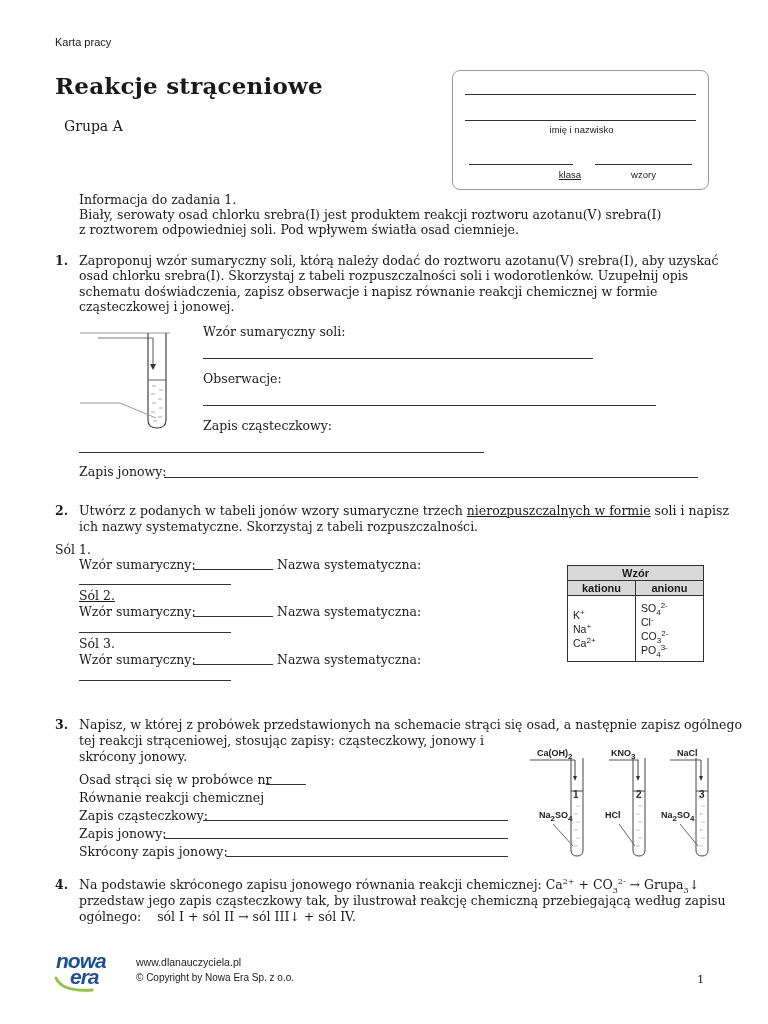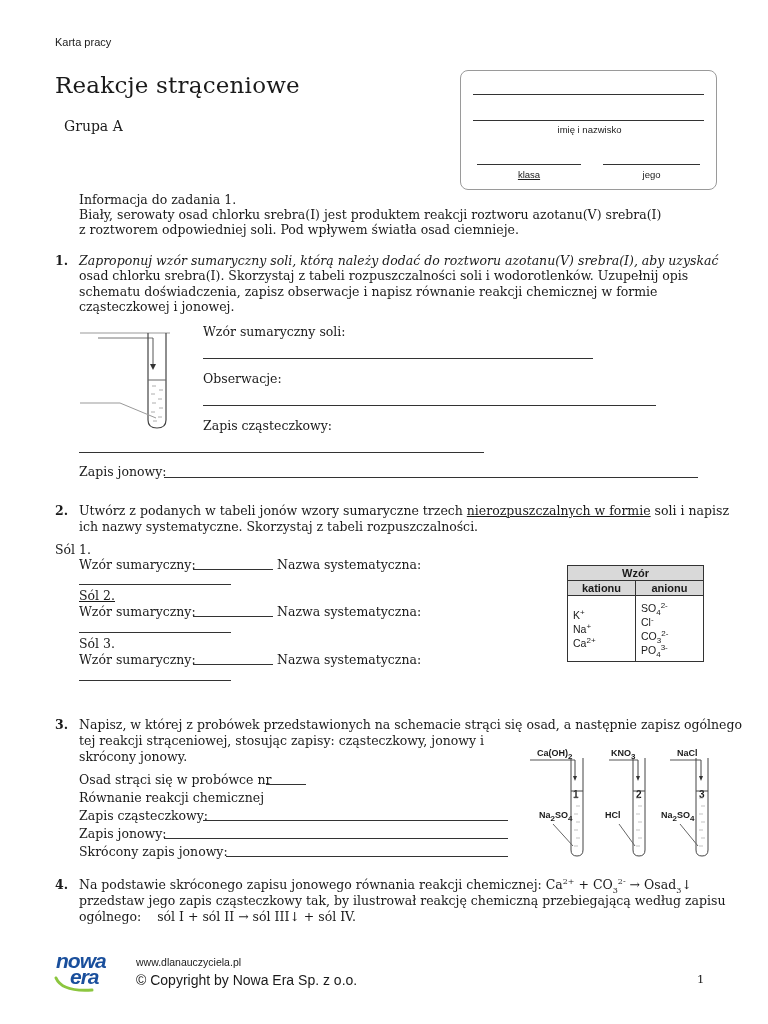--- a/index.html
+++ b/index.html
@@ -9,59 +9,59 @@
   .sans { font-family: "Liberation Sans", sans-serif; }
   .serif { font-family: "DejaVu Serif", serif; }
   .t13 { font-size: 12.5px; line-height: 16px; }
   .hline { position: absolute; border-bottom: 1px solid #333; height: 0; }
   .num { font-weight: bold; position: absolute; left: 55px; font-size: 12.5px; }
   sup, sub { font-size: 8px; line-height: 0; }
   .u { text-decoration: underline; }
 
   
   .kp { left: 55px; top: 36px; font-size: 11px; }
-  .title { left: 55px; top: 72px; font-size: 23px; font-weight: normal; letter-spacing: 0.2px; }
+  .title { left: 55px; top: 72px; font-size: 23px; font-weight: bold; letter-spacing: 0.2px; }
   .group { left: 64px; top: 118px; font-size: 14px; }
 
-  .namebox { left: 452px; top: 70px; width: 257px; height: 120px; border: 1px solid #9a9a9a; border-radius: 8px; margin-left: 8px; }
+  .namebox { left: 452px; top: 70px; width: 257px; height: 120px; border: 1px solid #9a9a9a; border-radius: 8px; }
   .namebox .small { font-size: 9.5px; position: absolute; }
 
   
   table.ions { position: absolute; left: 567px; top: 565px; width: 137px; border-collapse: collapse; font-family: "Liberation Sans", sans-serif; font-size: 10.5px; }
   table.ions td, table.ions th { border: 1px solid #333; }
   table.ions th { background: #d9d9d9; font-weight: bold; height: 15px; padding: 0; text-align: center; font-size: 11px; }
   table.ions td { vertical-align: middle; padding: 3px 5px; line-height: 14px; height: 66px; }
 
   .footer-url { left: 136px; top: 956px; font-size: 10.5px; }
-  .footer-copy { left: 136px; top: 972px; font-size: 14px; }
+  .footer-copy { left: 136px; top: 972px; font-size: 10px; }
   .pagenum { left: 697px; top: 972px; font-size: 11.5px; }
 </style>
 </head>
 <body>
 
 <div class="abs sans kp">Karta pracy</div>
 <div class="abs serif title">Reakcje strąceniowe</div>
 <div class="abs serif group">Grupa A</div>
 
 <div class="abs namebox sans">
   <div class="hline" style="left:12px; width:231px; top:23px;"></div>
   <div class="hline" style="left:12px; width:231px; top:49px;"></div>
   <div class="small" style="left:0; width:257px; text-align:center; top:53px;">imię i nazwisko</div>
   <div class="hline" style="left:16px; width:104px; top:93px;"></div>
   <div class="hline" style="left:142px; width:97px; top:93px;"></div>
-  <div class="small" style="left:16px; width:104px; text-align:center; top:98px;text-decoration:underline;">klasa</div>
-  <div class="small" style="left:142px; width:97px; text-align:center; top:98px;">jego</div>
+  <div class="small" style="left:24px; width:104px; text-align:right; top:98px;text-decoration:underline;">klasa</div>
+  <div class="small" style="left:142px; width:97px; text-align:center; top:98px;">wzory</div>
 </div>
 
 <div class="abs t13" style="left:79px; top:192px;">Informacja do zadania 1.</div>
 <div class="abs t13" style="left:79px; top:207px;">Biały, serowaty osad chlorku srebra(I) jest produktem reakcji roztworu azotanu(V) srebra(I)</div>
 <div class="abs t13" style="left:79px; top:222px;">z roztworem odpowiedniej soli. Pod wpływem światła osad ciemnieje.</div>
 
 <div class="num t13" style="top:253px;">1.</div>
-<div class="abs t13" style="left:79px; top:253px;font-style:italic;">Zaproponuj wzór sumaryczny soli, którą należy dodać do roztworu azotanu(V) srebra(I), aby uzyskać</div>
+<div class="abs t13" style="left:79px; top:253px;">Zaproponuj wzór sumaryczny soli, którą należy dodać do roztworu azotanu(V) srebra(I), aby uzyskać</div>
 <div class="abs t13" style="left:79px; top:268px;">osad chlorku srebra(I). Skorzystaj z tabeli rozpuszczalności soli i wodorotlenków. Uzupełnij opis</div>
 <div class="abs t13" style="left:79px; top:284px;">schematu doświadczenia, zapisz obserwacje i napisz równanie reakcji chemicznej w formie</div>
 <div class="abs t13" style="left:79px; top:299px;">cząsteczkowej i jonowej.</div>
 
 <svg class="abs" style="left:78px; top:328px;" width="105" height="105">
   <line x1="2" y1="5" x2="92" y2="5" stroke="#999" stroke-width="1"></line>
   <line x1="20" y1="10" x2="75" y2="10" stroke="#777" stroke-width="1"></line>
   <line x1="75" y1="10" x2="75" y2="38" stroke="#555" stroke-width="1"></line>
   <polygon points="72,36 78,36 75,42" fill="#333"></polygon>
   <path d="M70,5 L70,92 Q70,100 79,100 Q88,100 88,92 L88,5" fill="none" stroke="#444" stroke-width="1.2"></path>
@@ -212,21 +212,21 @@
         <line x1="174" y1="66" x2="178" y2="66"></line>
         <line x1="176" y1="74" x2="180" y2="74"></line>
         <line x1="174" y1="82" x2="178" y2="82"></line>
         <line x1="176" y1="90" x2="180" y2="90"></line>
         <line x1="174" y1="98" x2="178" y2="98"></line>
     </g>
   </svg>
 </div>
 
 <div class="num t13" style="top:877px;">4.</div>
-<div class="abs t13" style="left:79px; top:877px; white-space:nowrap;"><span>Na podstawie skróconego zapisu jonowego równania reakcji chemicznej: </span><span><span>Ca</span><sup>2+</sup><span> + </span><span>CO</span><sub>3</sub><sup>2-</sup><span> → </span><span>Osad</span><sub>3</sub><span>↓</span></span></div>
+<div class="abs t13" style="left:79px; top:877px; white-space:nowrap;"><span>Na podstawie skróconego zapisu jonowego równania reakcji chemicznej: </span><span><span>Ca</span><sup>2+</sup><span> + </span><span>CO</span><sub>3</sub><sup>2-</sup><span> → </span><span>Grupa</span><sub>3</sub><span>↓</span></span></div>
 <div class="abs t13" style="left:79px; top:893px;">przedstaw jego zapis cząsteczkowy tak, by ilustrował reakcję chemiczną przebiegającą według zapisu</div>
 <div class="abs t13" style="left:79px; top:909px; white-space:pre;"><span>ogólnego:    sól I + sól II → sól III</span><span>↓</span><span> + sól IV.</span></div>
 
 <svg class="abs" style="left:54px; top:950px;" width="66" height="44">
   <text x="2" y="18" font-family="Liberation Sans, sans-serif" font-size="21" font-style="italic" font-weight="bold" fill="#1a4f9c" letter-spacing="-1">nowa</text>
   <text x="16" y="34" font-family="Liberation Sans, sans-serif" font-size="21" font-style="italic" font-weight="bold" fill="#1a4f9c" letter-spacing="-1">era</text>
   <path d="M2,28 Q8,42 38,40" fill="none" stroke="#8cc63f" stroke-width="3" stroke-linecap="round"></path>
 </svg>
 <div class="abs sans footer-url">www.dlanauczyciela.pl</div>
 <div class="abs sans footer-copy">© Copyright by Nowa Era Sp. z o.o.</div>

